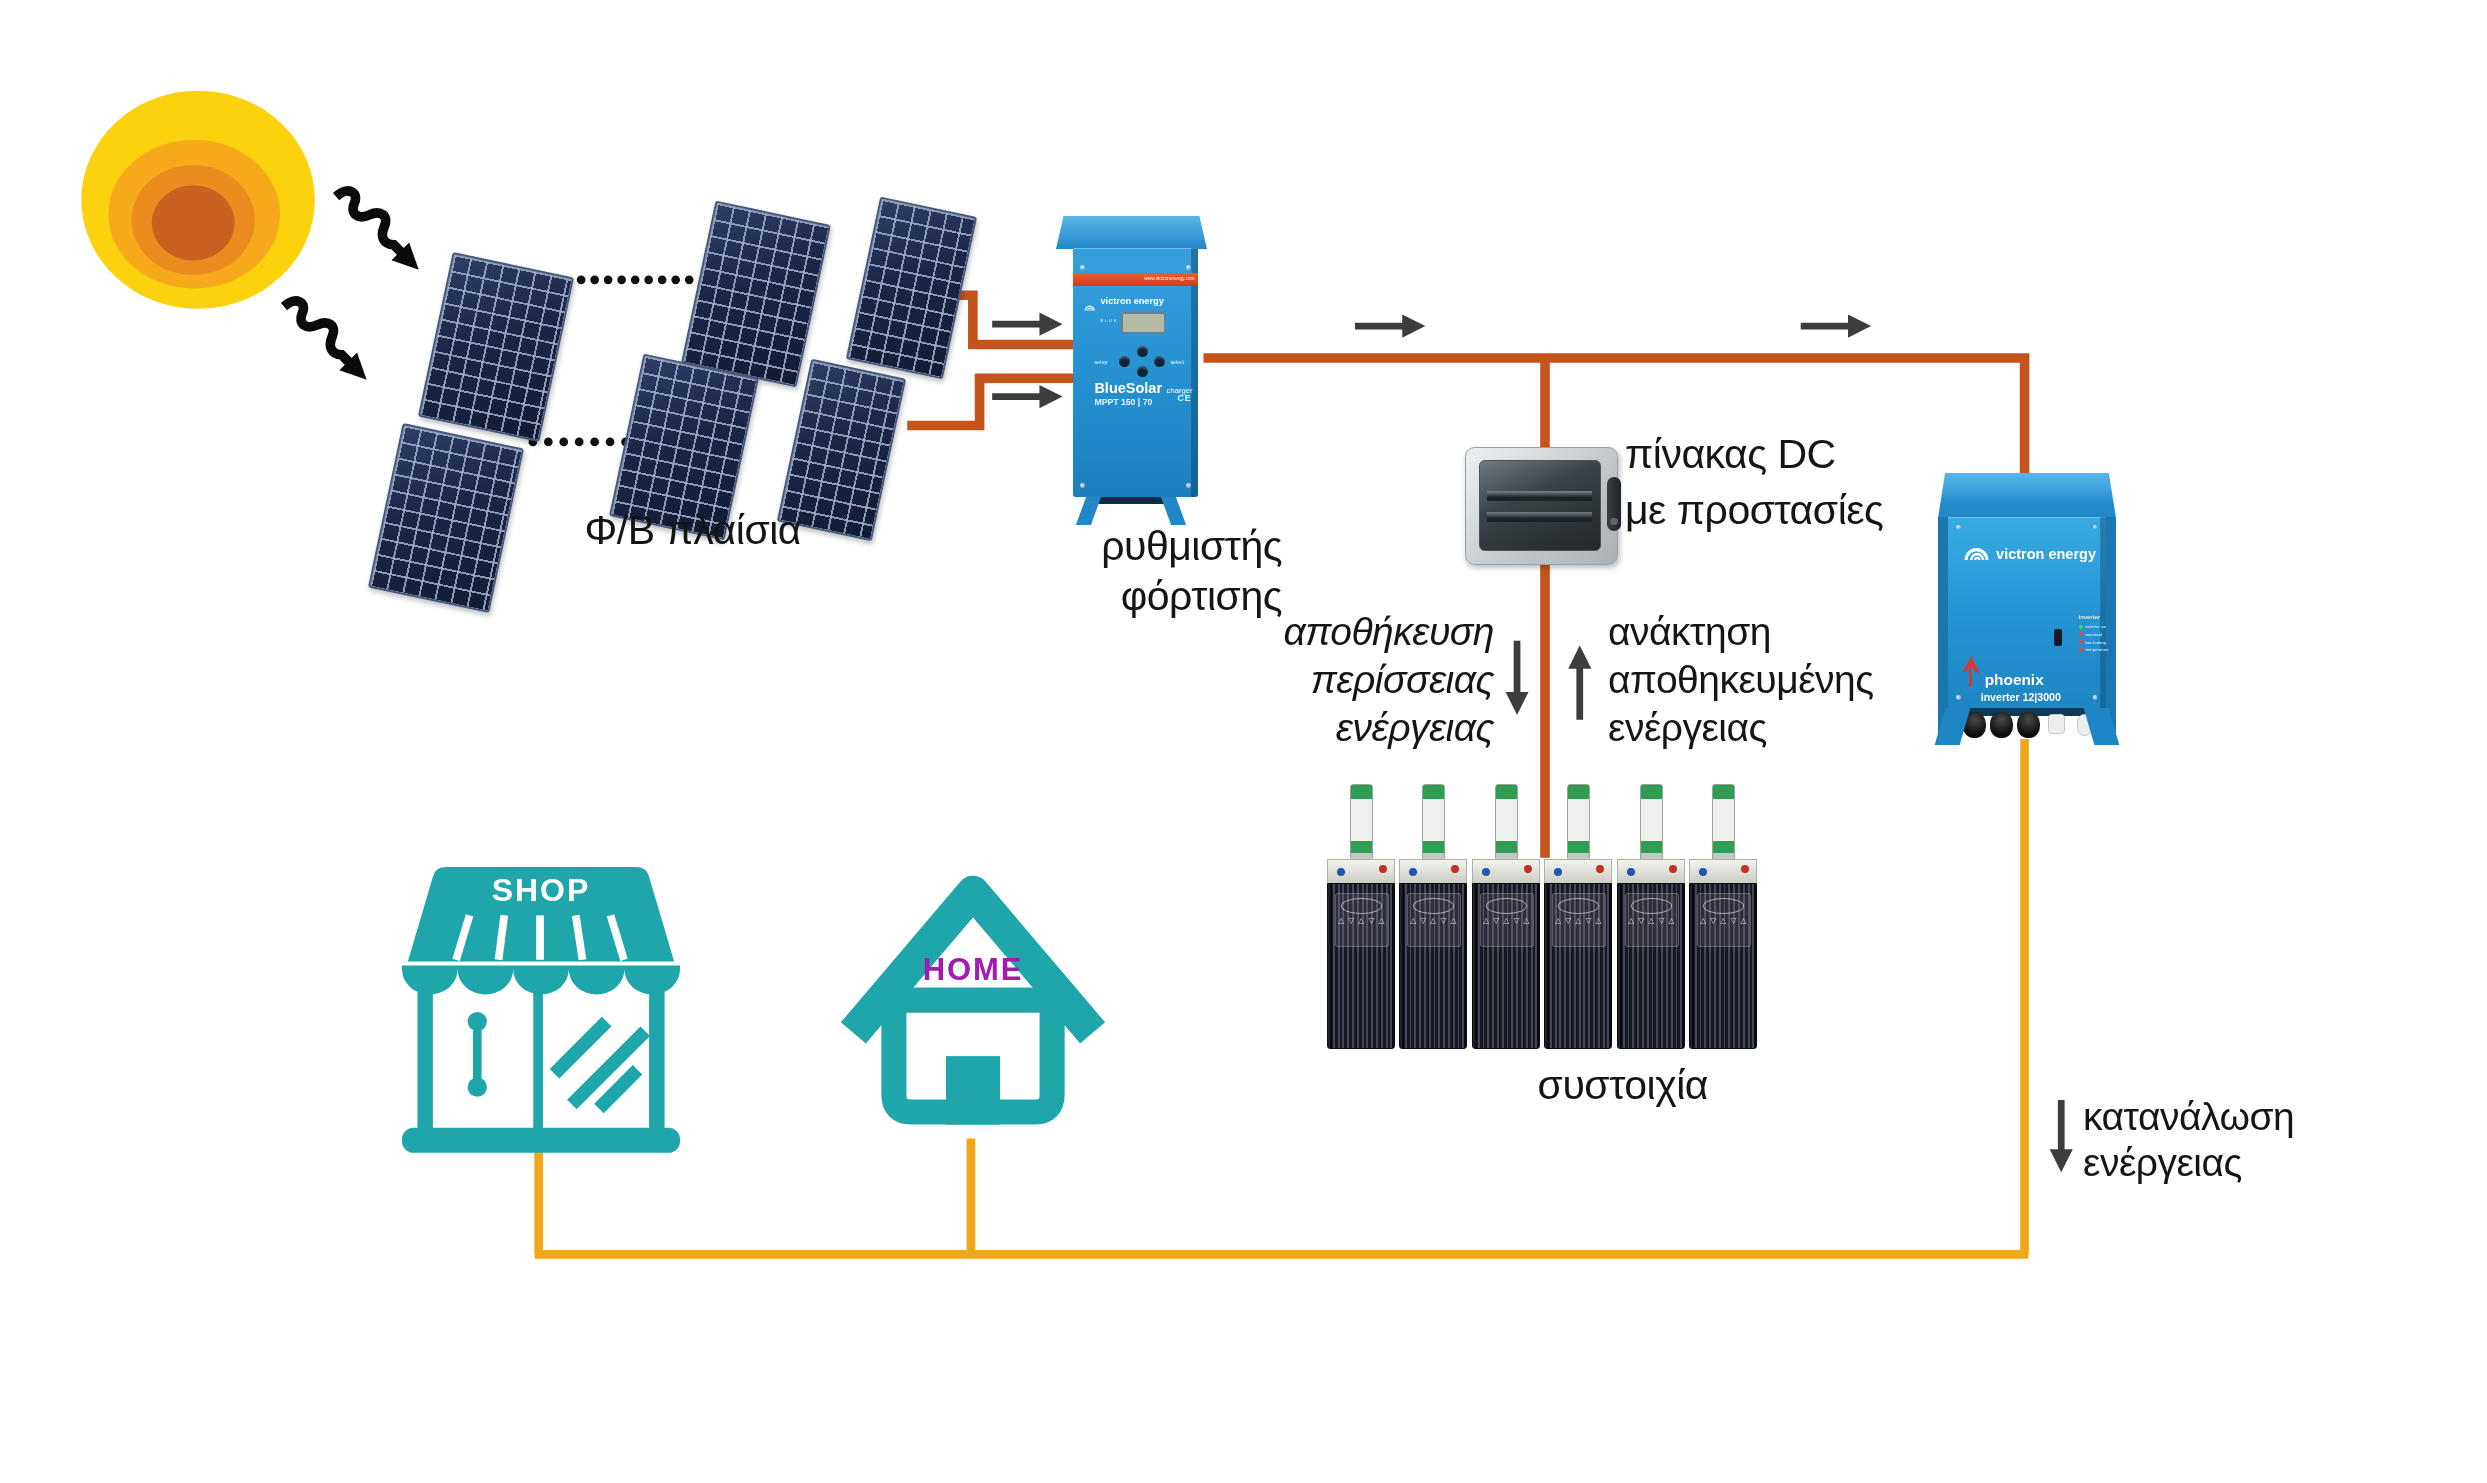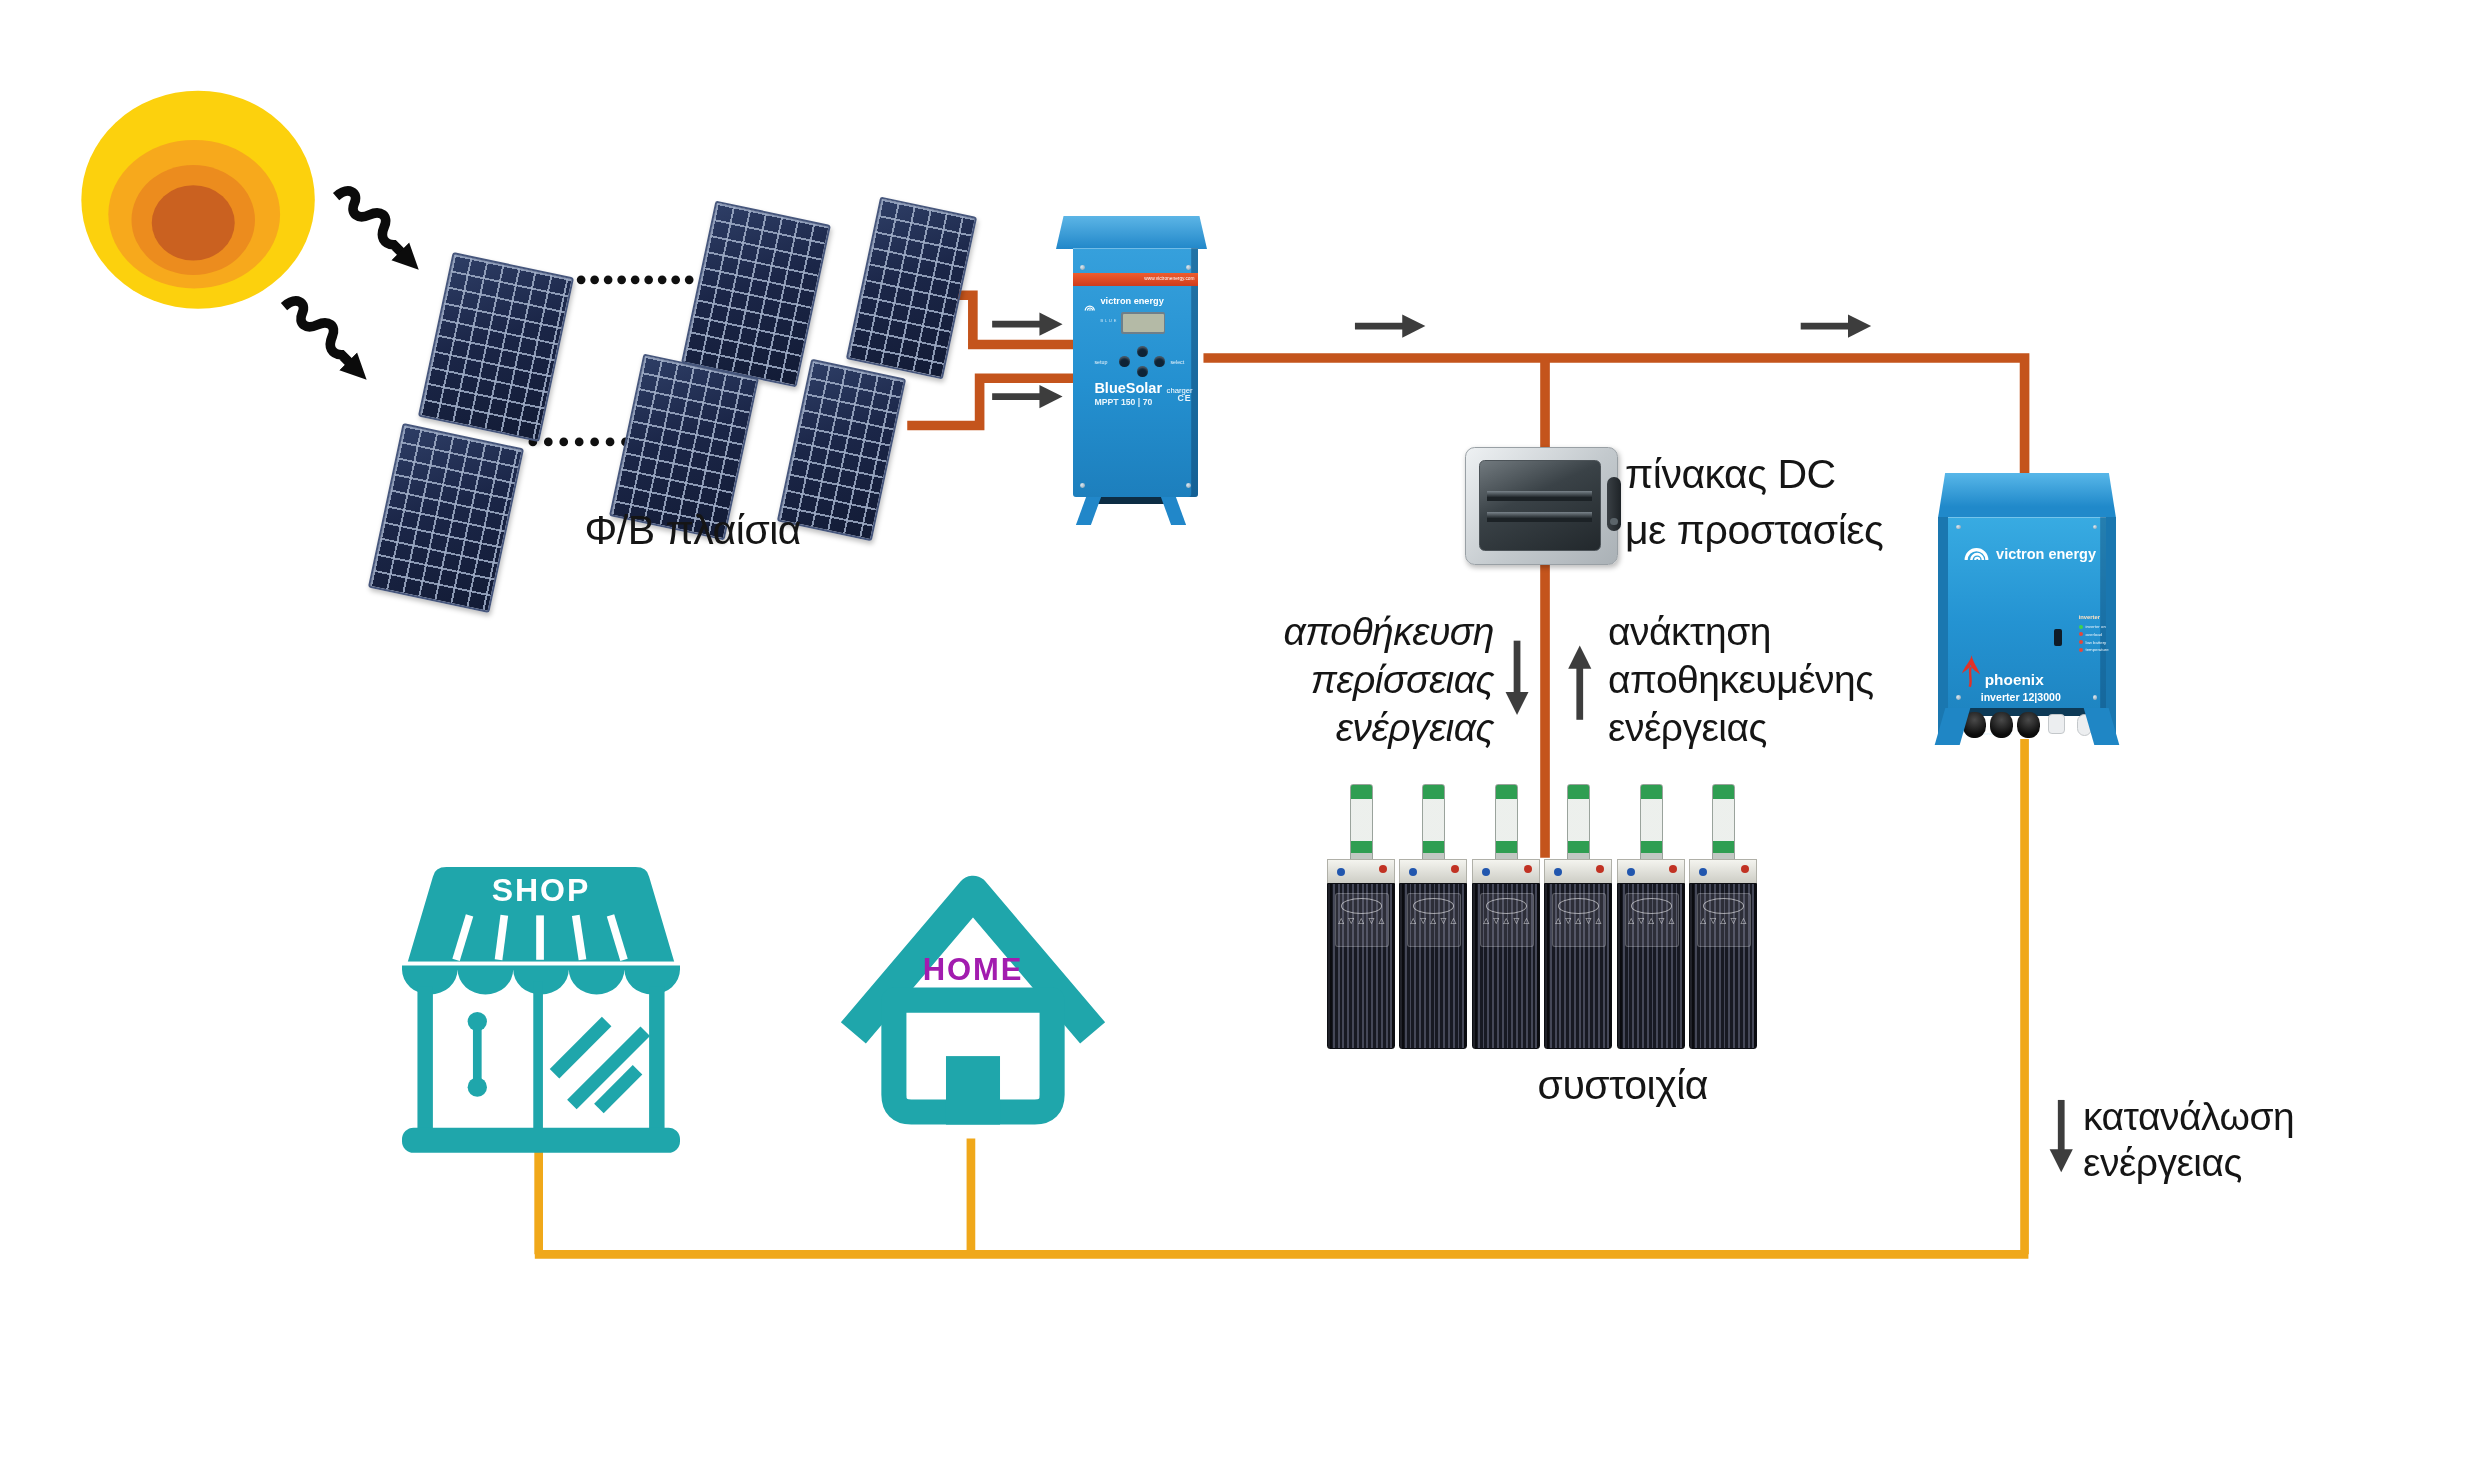--- a/index.html
+++ b/index.html
@@ -396,21 +396,25 @@
   <svg style="position:absolute;left:832px;top:867px;" width="282" height="274" viewBox="0 0 292 284">
     <path d="M22,172 L146,26 L270,172" fill="none" stroke="#1fa6ab" stroke-width="34" stroke-linejoin="round"></path>
     <path d="M64,138 V236 Q64,254 82,254 H210 Q228,254 228,236 V138 Z" fill="#fff" stroke="#1fa6ab" stroke-width="26" stroke-linejoin="round"></path>
     <rect x="118" y="196" width="56" height="71" fill="#1fa6ab"></rect>
   </svg>
   <div class="icon-txt" style="left:832px;top:952px;width:282px;text-align:center;color:#a21caf;font-size:31px;">HOME</div>
 
   <div class="lbl center" style="left:415px;top:506px;width:386px;font-size:41px;">
     <div>Φ/Β πλαίσια</div>
   </div>
-  <div class="lbl" style="left:1625px;top:446px;font-size:41px;line-height:56px;">
+  <div class="lbl center" style="left:992px;top:521px;width:290px;font-size:41px;line-height:50px;">
+    <div>ρυθμιστής</div>
+    <div>φόρτισης</div>
+  </div>
+  <div class="lbl" style="left:1625px;top:426px;font-size:41px;line-height:56px;">
     <div>πίνακας DC</div>
     <div>με προστασίες</div>
   </div>
   <div class="lbl right" style="left:1197px;top:608px;width:297px;">
     <div>αποθήκευση</div>
     <div>περίσσειας</div>
     <div>ενέργειας</div>
   </div>
   <div class="lbl" style="left:1608px;top:608px;width:347px;">
     <div>ανάκτηση</div>

